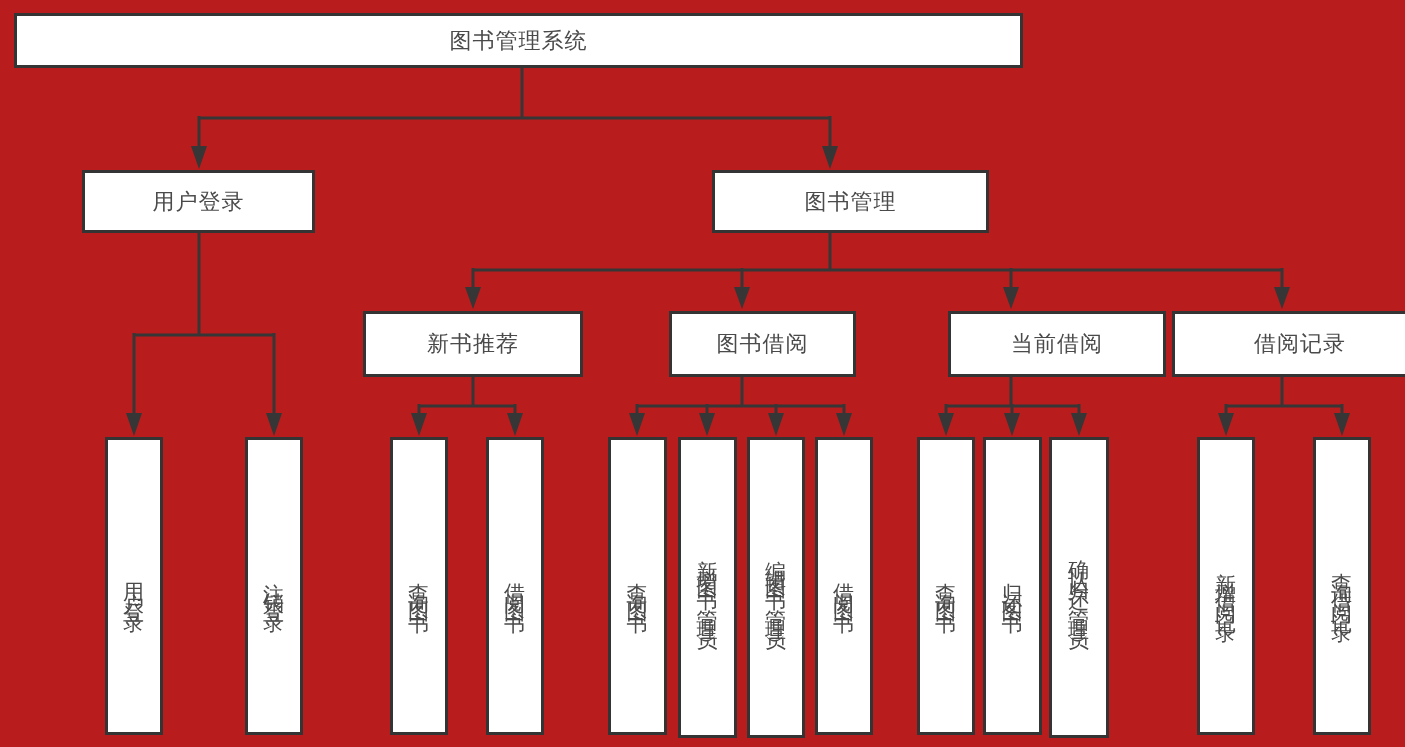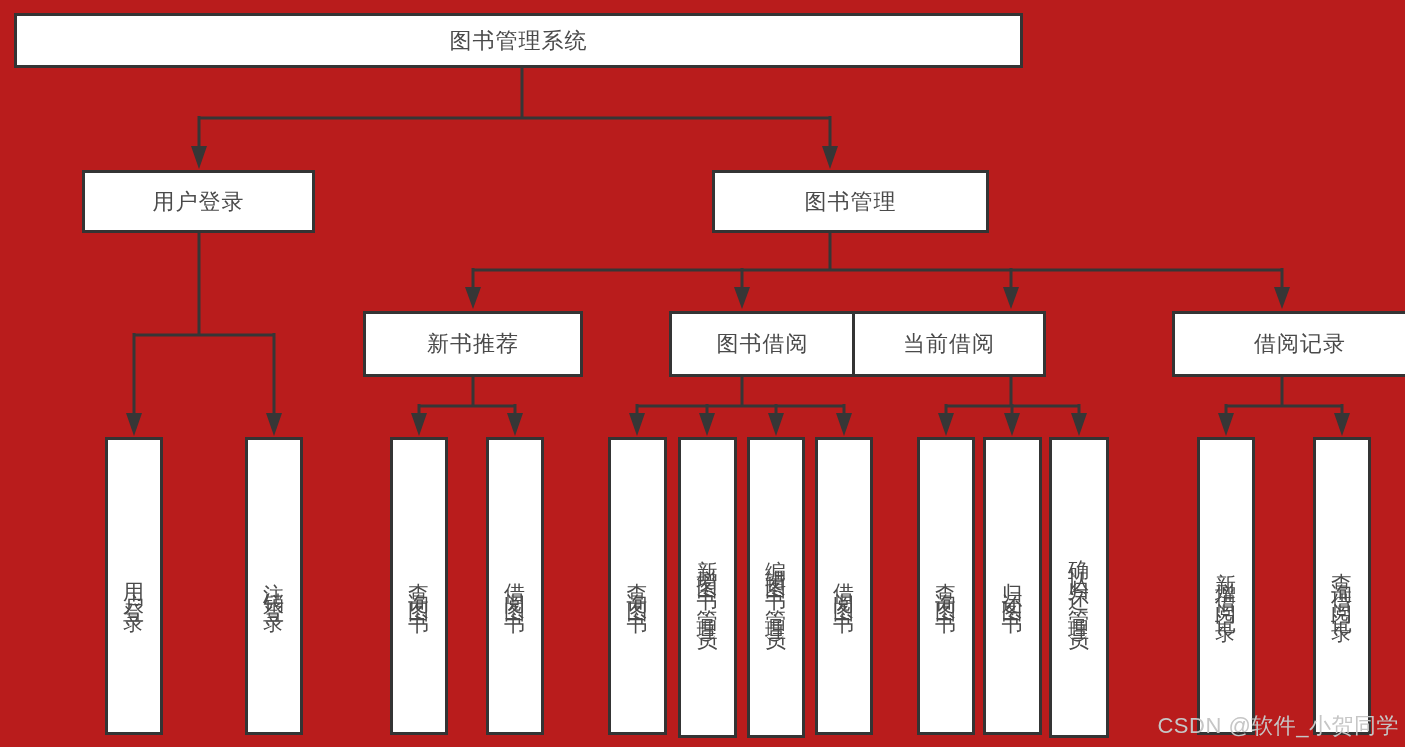--- a/index.html
+++ b/index.html
@@ -74,36 +74,35 @@
     </g>
   </svg>
 
   <div class="node h" style="left:14px;top:13px;width:1009px;height:55px">图书管理系统</div>
 
   <div class="node h" style="left:82px;top:170px;width:233px;height:63px">用户登录</div>
   <div class="node h" style="left:712px;top:170px;width:277px;height:63px">图书管理</div>
 
   <div class="node h" style="left:363px;top:311px;width:220px;height:66px">新书推荐</div>
   <div class="node h" style="left:669px;top:311px;width:187px;height:66px">图书借阅</div>
-  <div class="node h" style="left:852px;top:311px;width:194px;height:66px">当前借阅</div>
+  <div class="node h" style="left:948px;top:311px;width:218px;height:66px">当前借阅</div>
   <div class="node h" style="left:1172px;top:311px;width:256px;height:66px">借阅记录</div>
 
   <div class="node v" style="left:105px;top:437px;width:58px;height:298px">用户登录</div>
   <div class="node v" style="left:245px;top:437px;width:58px;height:298px">注销登录</div>
 
   <div class="node v" style="left:390px;top:437px;width:58px;height:298px">查询图书</div>
   <div class="node v" style="left:486px;top:437px;width:58px;height:298px">借阅图书</div>
 
   <div class="node v" style="left:608px;top:437px;width:59px;height:298px">查询图书</div>
   <div class="node v" style="left:678px;top:437px;width:59px;height:301px">新增图书（管理员）</div>
   <div class="node v" style="left:747px;top:437px;width:58px;height:301px">编辑图书（管理员）</div>
   <div class="node v" style="left:815px;top:437px;width:58px;height:298px">借阅图书</div>
 
   <div class="node v" style="left:917px;top:437px;width:58px;height:298px">查询图书</div>
   <div class="node v" style="left:983px;top:437px;width:59px;height:298px">归还图书</div>
   <div class="node v" style="left:1049px;top:437px;width:60px;height:301px">确认归还（管理员）</div>
 
   <div class="node v" style="left:1197px;top:437px;width:58px;height:298px">新增借阅记录</div>
   <div class="node v" style="left:1313px;top:437px;width:58px;height:298px">查询借阅记录</div>
 
-  <div class="watermark">CSDN @软件_小贺同学</div>
 
 </div>
 
 </body></html>

